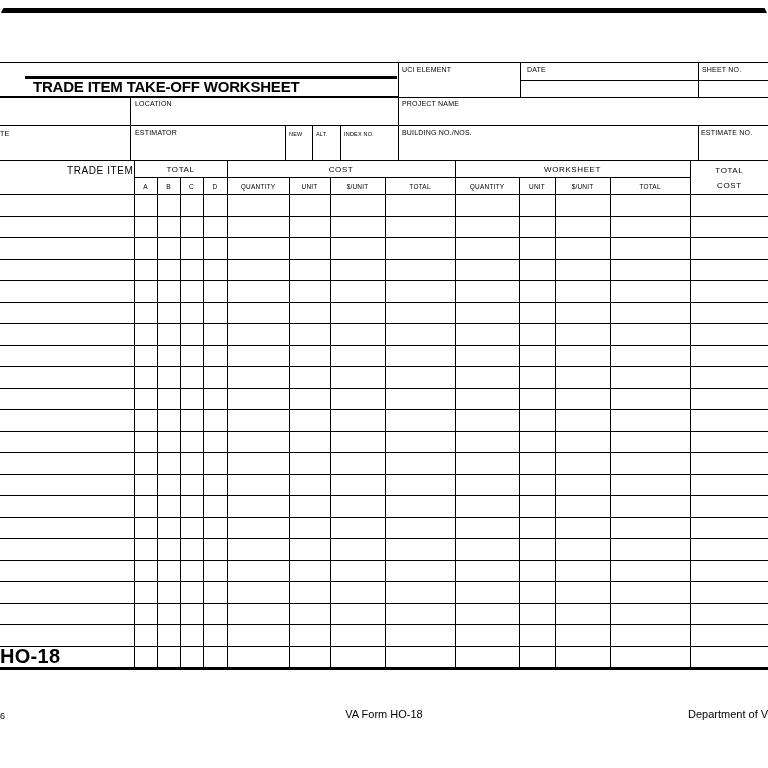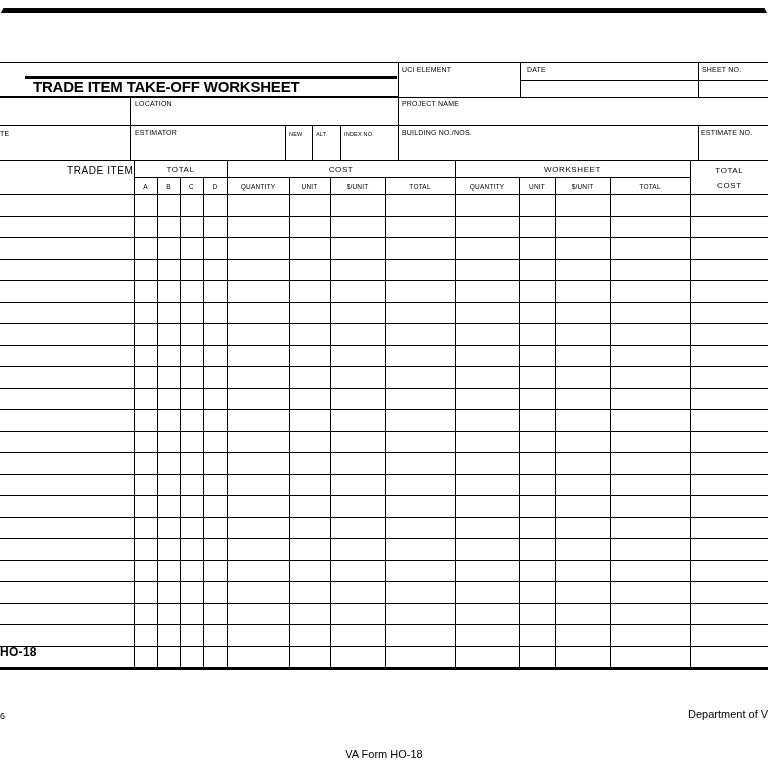--- a/index.html
+++ b/index.html
@@ -11,21 +11,21 @@
   .title{position:absolute;font-weight:bold;font-size:15px;line-height:16px;letter-spacing:-0.2px;white-space:nowrap;}
   table.takeoff{position:absolute;top:160px;left:0;width:768px;border-collapse:collapse;table-layout:fixed;}
   .takeoff th,.takeoff td{border:1px solid #000;padding:0;font-weight:normal;}
   .takeoff .cut-left{border-left:none;}
   .takeoff .cut-right{border-right:none;}
   .takeoff th.group{font-size:8px;height:16px;text-align:center;letter-spacing:0.6px;}
   .takeoff th.sub{font-size:6.5px;height:16px;text-align:center;letter-spacing:0.2px;}
   .takeoff th.trade{font-size:10px;text-align:right;vertical-align:top;padding:4px 0 0 8px;letter-spacing:0.6px;}
   .takeoff th.totalcost{font-size:8px;text-align:center;vertical-align:middle;line-height:15px;letter-spacing:0.6px;}
   .takeoff tbody td{height:20.5px;}
-  .ho18{position:absolute;font-weight:bold;font-size:12px;letter-spacing:0.3px;white-space:nowrap;}
+  .ho18{position:absolute;font-weight:bold;font-size:20px;letter-spacing:0.3px;white-space:nowrap;}
   .ft{position:absolute;white-space:nowrap;}
 </style>
 </head>
 <body>
 
 <div class="page">
 
   <div class="hline" style="left:0;top:8px;width:768px;height:5px;"></div>
 
   <div class="hline" style="left:0;top:62px;width:768px;height:1px;"></div>
@@ -453,16 +453,16 @@
         <td></td>
         <td class="cut-right"></td>
       </tr>
       </tbody>
   </table>
 
   <div class="ho18" style="left:0;top:645px;">HO-18</div>
   <div class="hline" style="left:0;top:668px;width:768px;height:2px;"></div>
 
   <div class="ft" style="left:0;top:711px;font-size:9px;">6</div>
-  <div class="ft" style="left:0;top:748px;width:768px;text-align:center;font-size:11px;">VA Form HO-18</div>
+  <div class="ft" style="left:0;top:708px;width:768px;text-align:center;font-size:11px;">VA Form HO-18</div>
   <div class="ft" style="left:688px;top:708px;font-size:11px;">Department of Vet</div>
 
 </div>
 
 </body></html>

